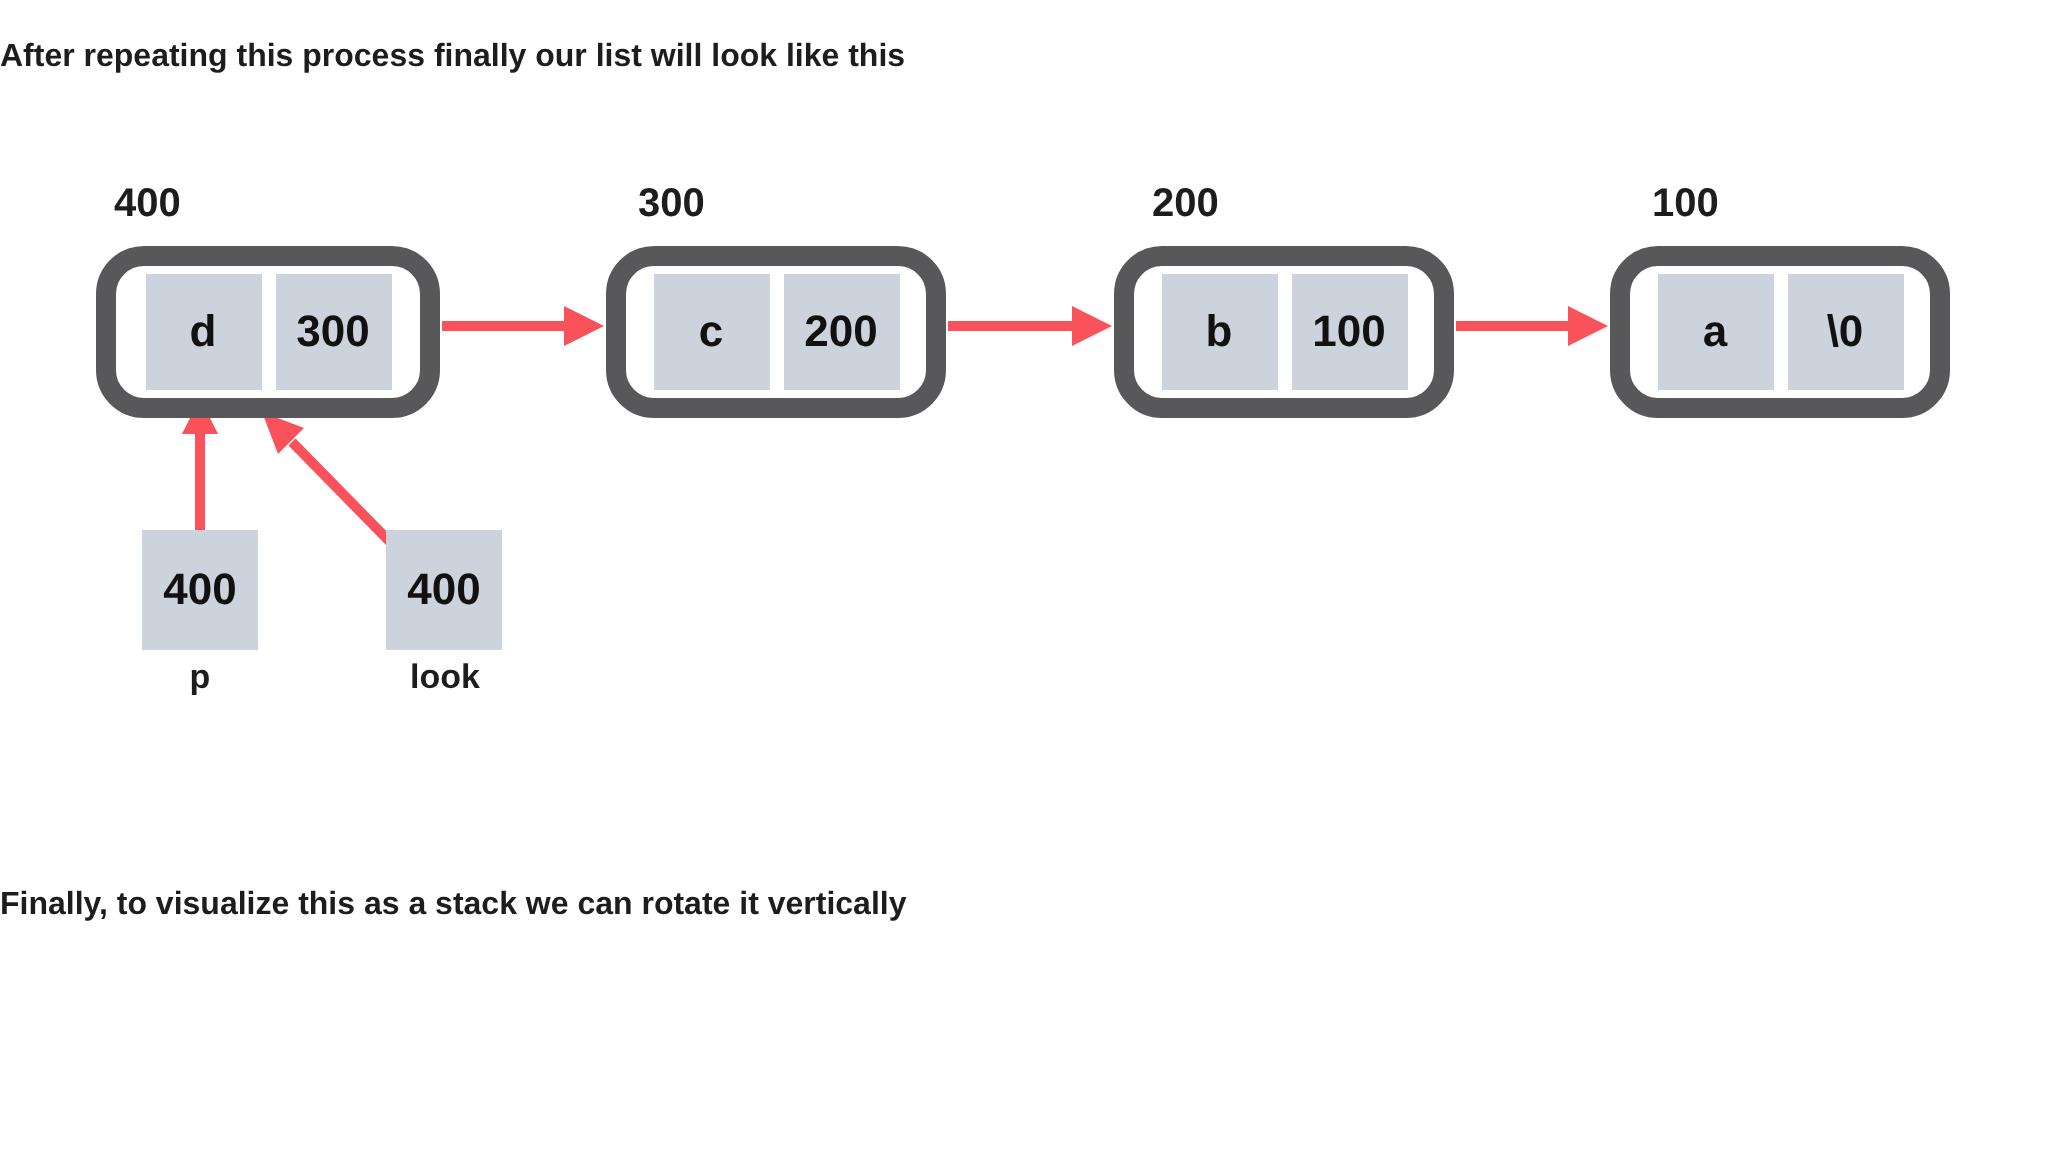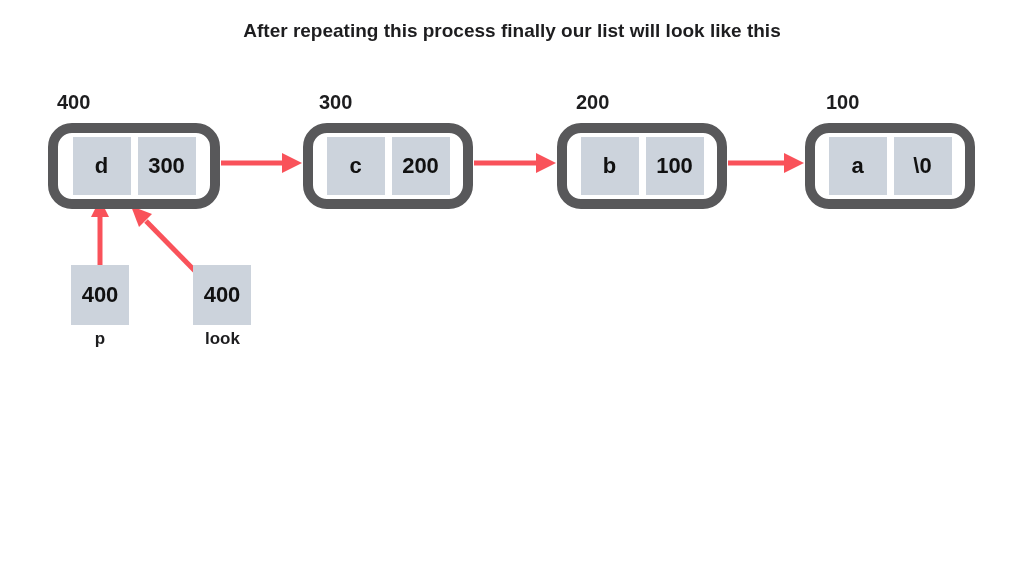--- a/index.html
+++ b/index.html
@@ -12,22 +12,22 @@
   .canvas{
     position:relative;
     width:1024px;height:578px;
     background:#ffffff;
     font-family:"Liberation Sans", sans-serif;
     color:var(--text);
     overflow:hidden;
   }
   .caption{
     position:absolute;left:0;right:0;
-    text-align:center;
-    font-size:19px;font-weight:700;
+    text-align:left;
+    font-size:16px;font-weight:700;
     color:var(--text);
     letter-spacing:0px;
   }
   .caption.top{top:20px;}
   .caption.bottom{top:444px;}
 
   .addr{
     position:absolute;top:91px;
     font-size:20px;font-weight:700;
     color:var(--text);
@@ -127,14 +127,15 @@
     <div class="cell">a</div>
     <div class="cell">\0</div>
   </div>
 
   <div class="pbox" style="left:71px">400</div>
   <div class="pbox" style="left:193px">400</div>
 
   <div class="plabel" style="left:71px;width:58px">p</div>
   <div class="plabel" style="left:185px;width:75px">look</div>
 
+  <div class="caption bottom">Finally, to visualize this as a stack we can rotate it vertically</div>
 
 </div>
 
 </body></html>

